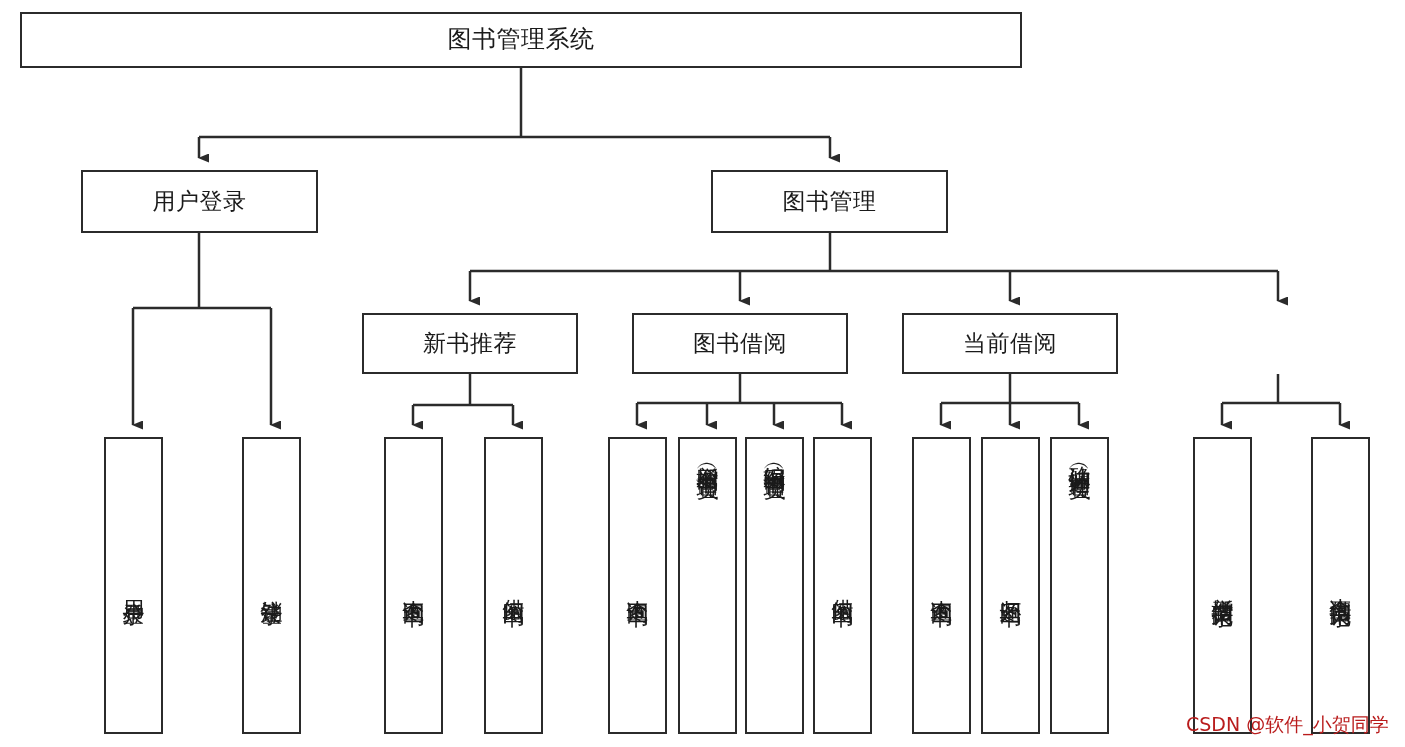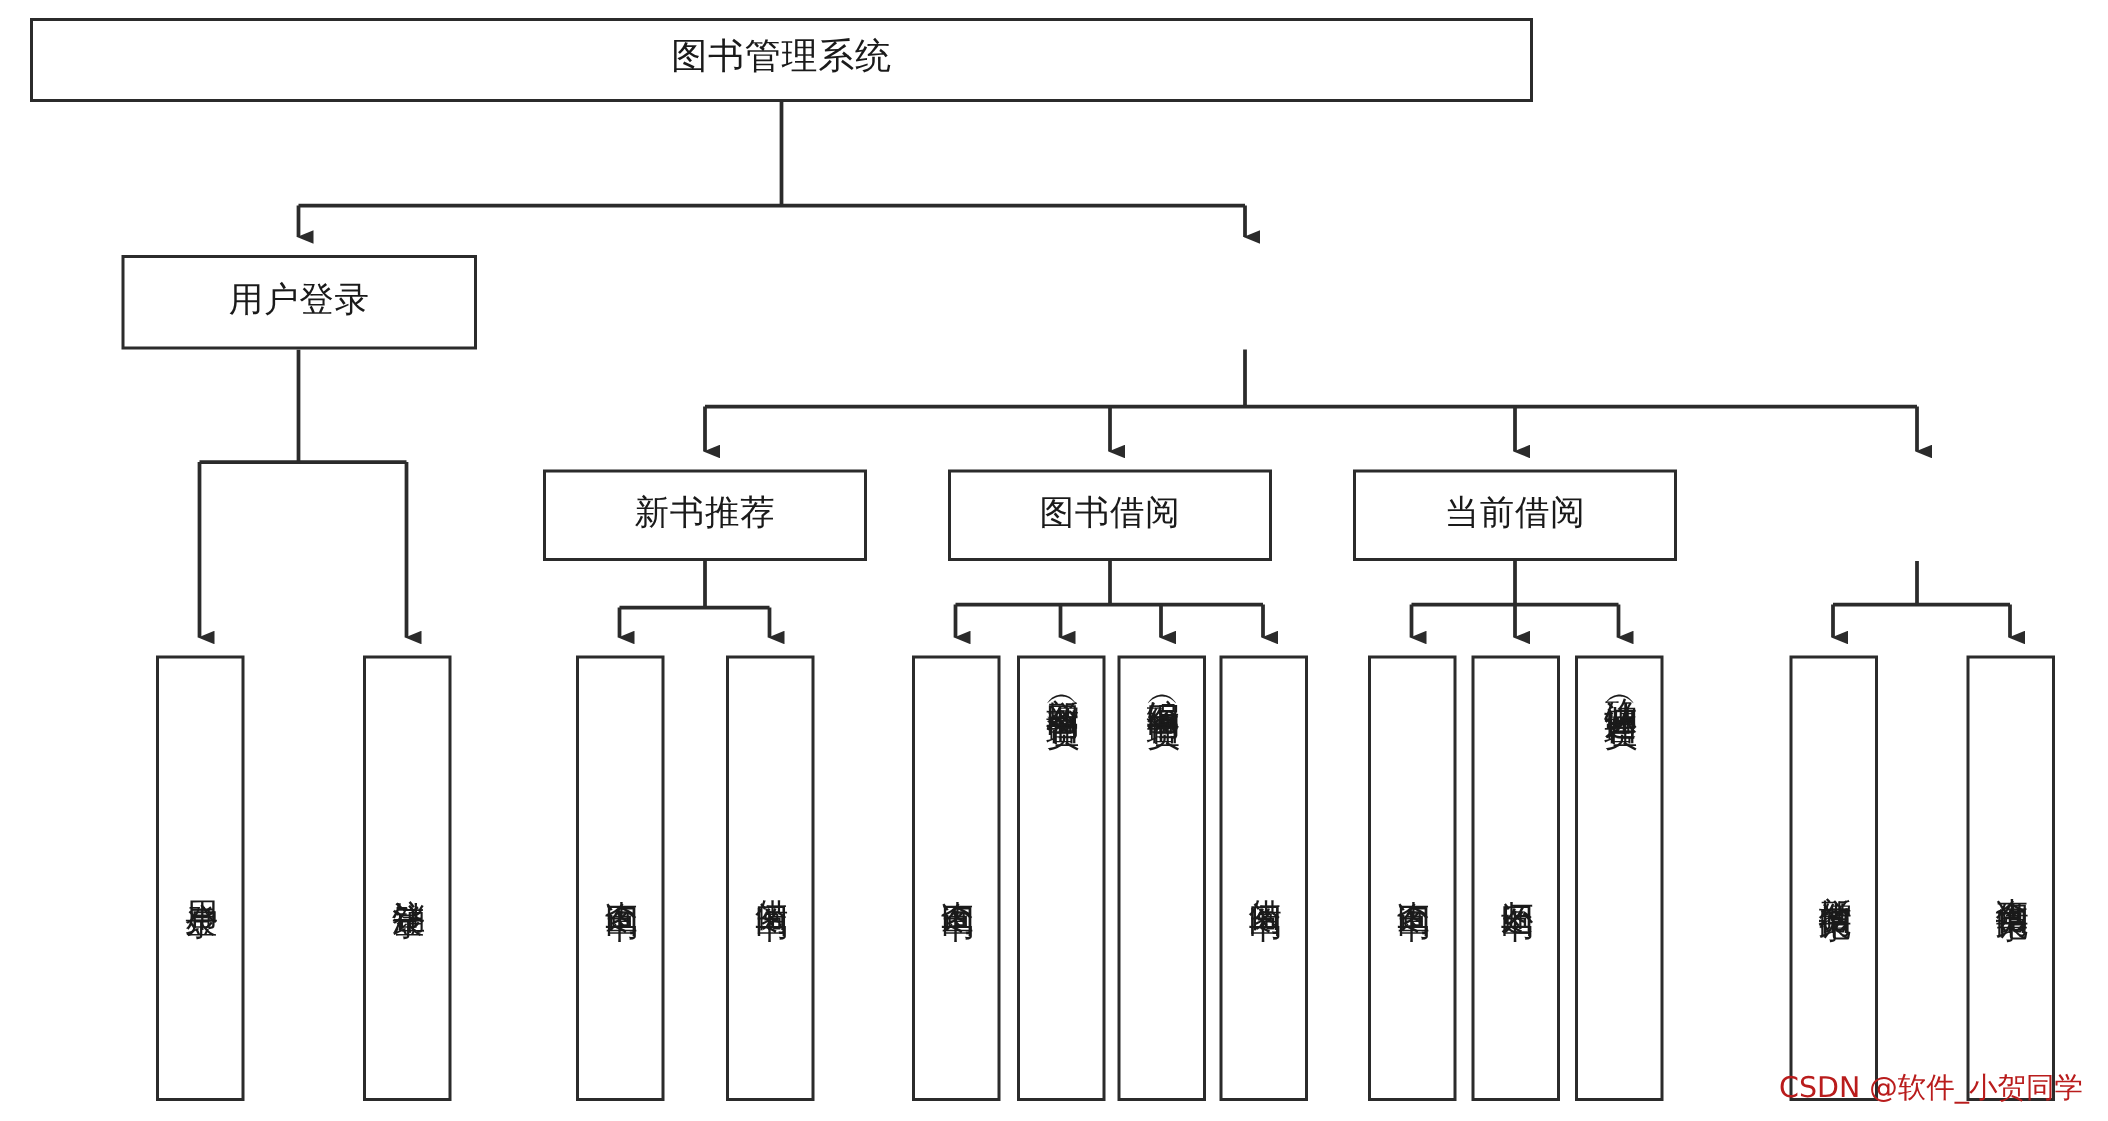--- a/index.html
+++ b/index.html
@@ -37,21 +37,20 @@
   }
   .node .label {
     display: block;
     line-height: 1.06;
     letter-spacing: 0.5px;
     white-space: nowrap;
   }
   
   .node.h .label {
     font-size: 23px;
-    font-family: Liberation Mono, monospace;
   }
   .node.root .label {
     font-size: 24px;
   }
   
   .node.v {
     align-items: flex-start;
     justify-content: center;
     padding-top: 9px;
   }
@@ -133,20 +132,23 @@
     </g>
   </svg>
 
   <div class="node h root" style="left:20px; top:12px; width:1002px; height:56px;">
     <span class="label">图书管理系统</span>
   </div>
 
   <div class="node h" style="left:81px; top:170px; width:237px; height:63px;">
     <span class="label">用户登录</span>
   </div>
+  <div class="node h" style="left:711px; top:170px; width:237px; height:63px;">
+    <span class="label">图书管理</span>
+  </div>
 
   <div class="node h" style="left:362px; top:313px; width:216px; height:61px;text-align:center;">
     <span class="label">新书推荐</span>
   </div>
   <div class="node h" style="left:632px; top:313px; width:216px; height:61px;">
     <span class="label">图书借阅</span>
   </div>
   <div class="node h" style="left:902px; top:313px; width:216px; height:61px;">
     <span class="label">当前借阅</span>
   </div>

